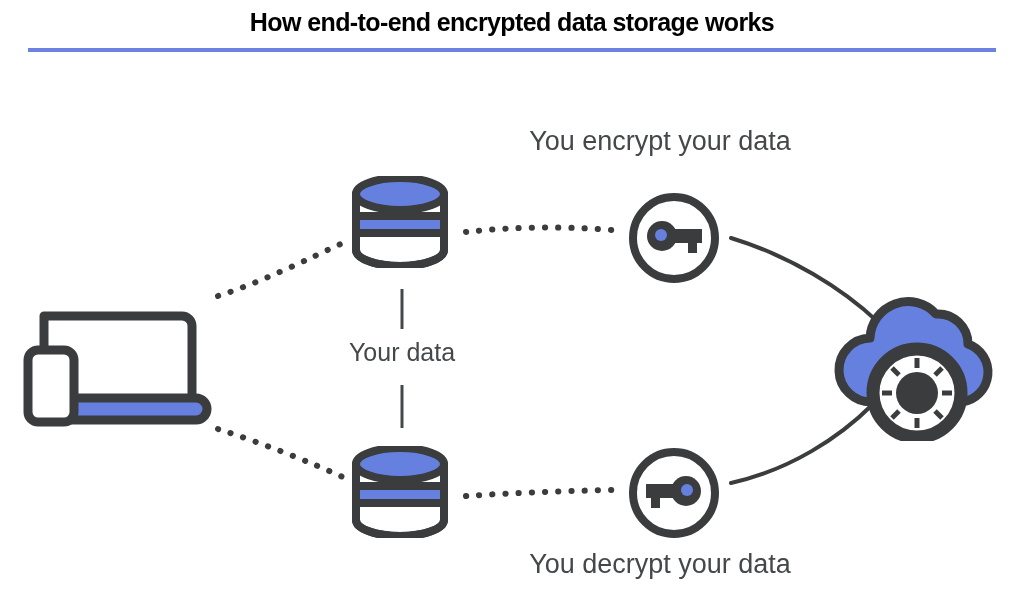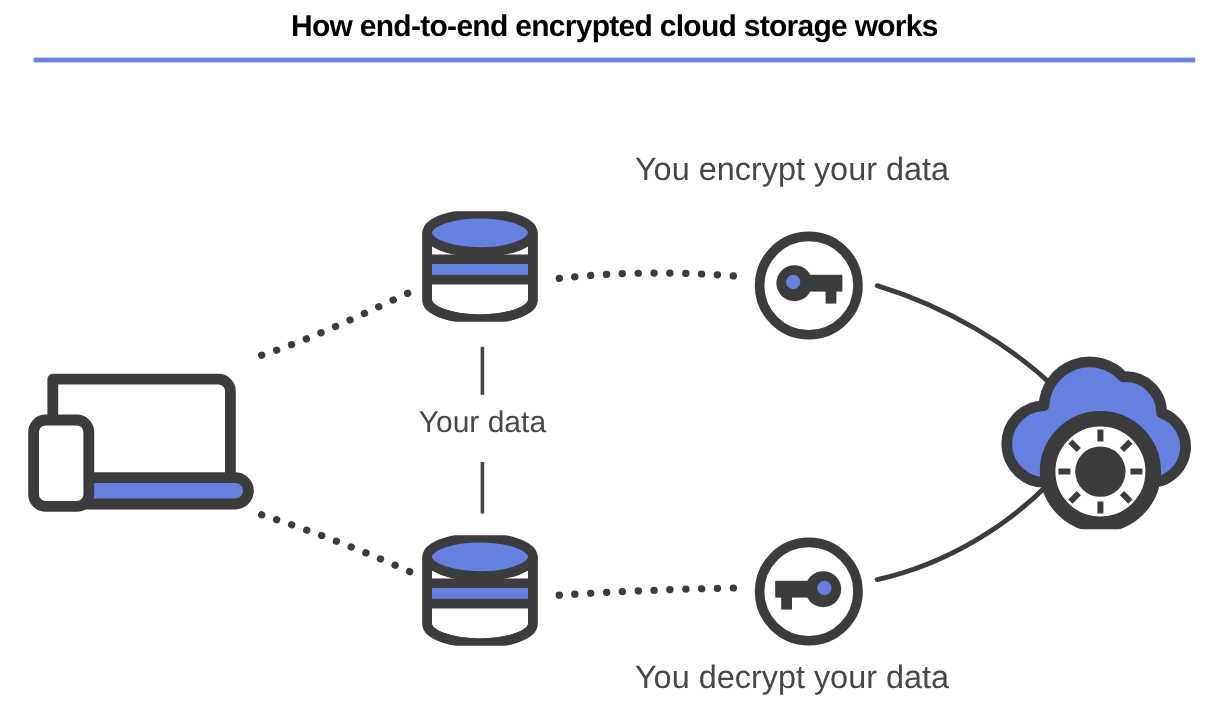--- a/index.html
+++ b/index.html
@@ -107,21 +107,21 @@
   #cloud-icon       { left: 826px; top: 286px; width: 180px; height: 155px; }
 
   .icon-node svg { display: block; width: 100%; height: 100%; }
 </style>
 </head>
 <body>
 
 <div id="diagram-root">
 
   <div class="title-block">
-    <div class="page-title">How end-to-end encrypted cloud storage works</div>
+    <div class="page-title">How end-to-end encrypted data storage works</div>
     <div class="title-rule"></div>
   </div>
 
   <svg class="connector-layer" viewBox="0 0 1024 597">
 
     <path d="M 218 296 C 262 282 310 258 345 242" fill="none" stroke="#3a3c3e" stroke-width="6" stroke-linecap="round" stroke-dasharray="0.2 13"></path>
 
     <path d="M 466 232 C 510 227 560 226 612 230" fill="none" stroke="#3a3c3e" stroke-width="6" stroke-linecap="round" stroke-dasharray="0.2 13"></path>
 
     <path d="M 731 238 C 790 256 842 288 878 322" fill="none" stroke="#3a3c3e" stroke-width="4" stroke-linecap="round"></path>

